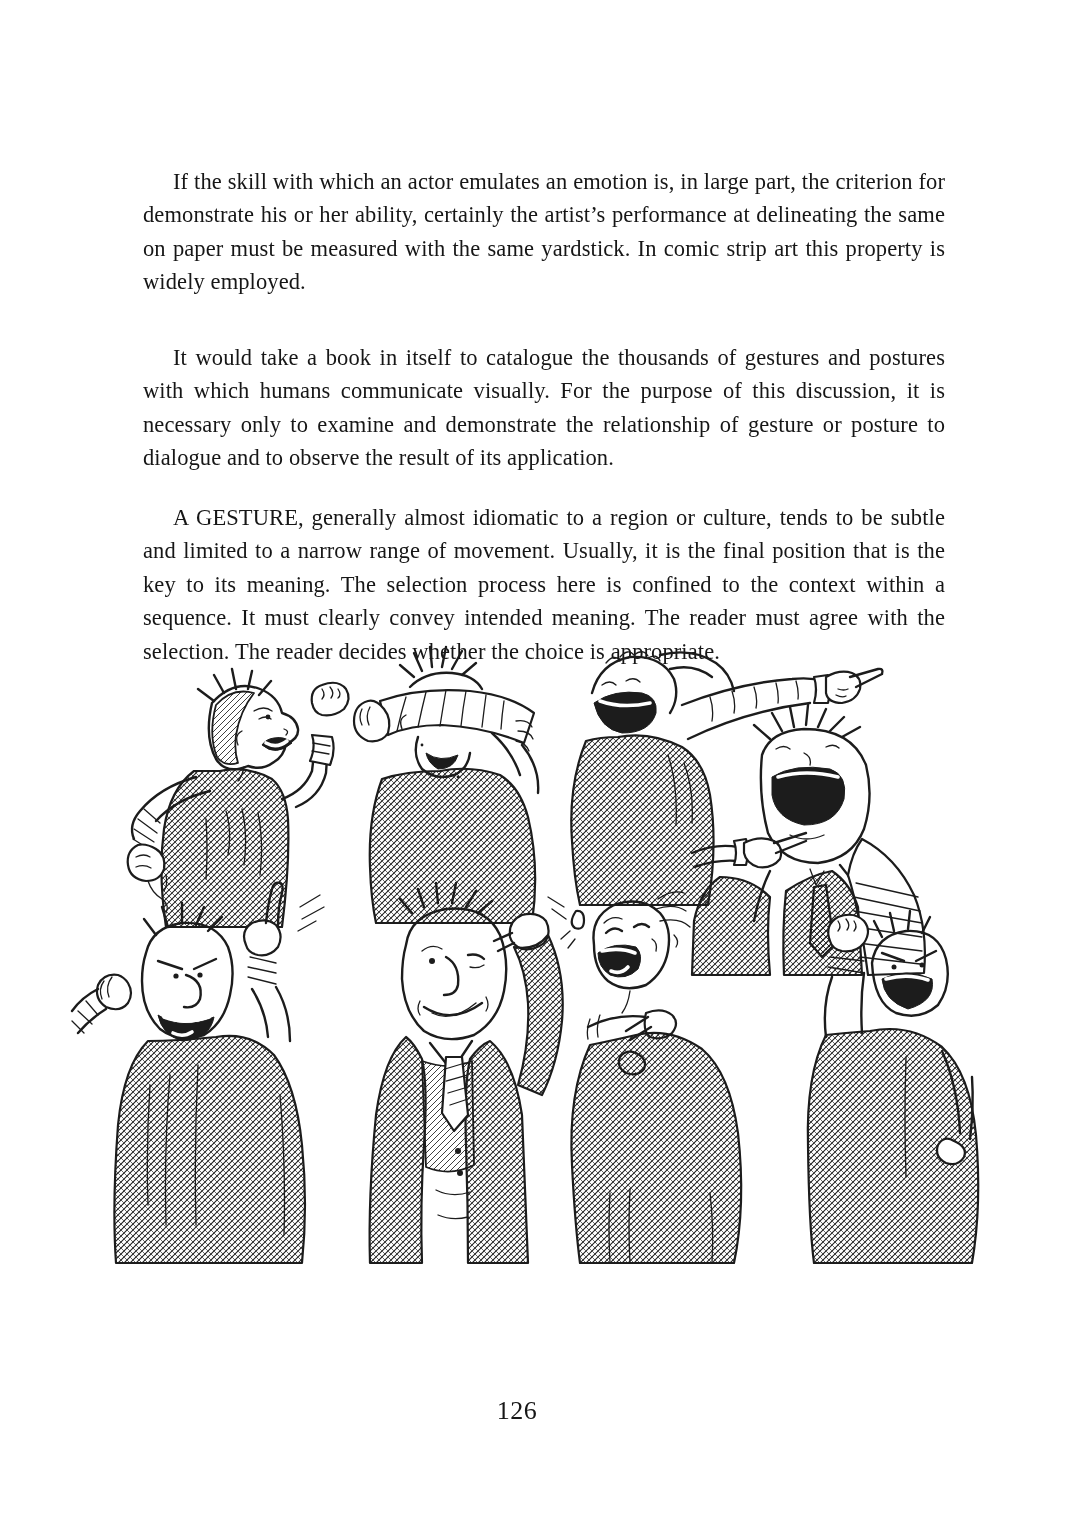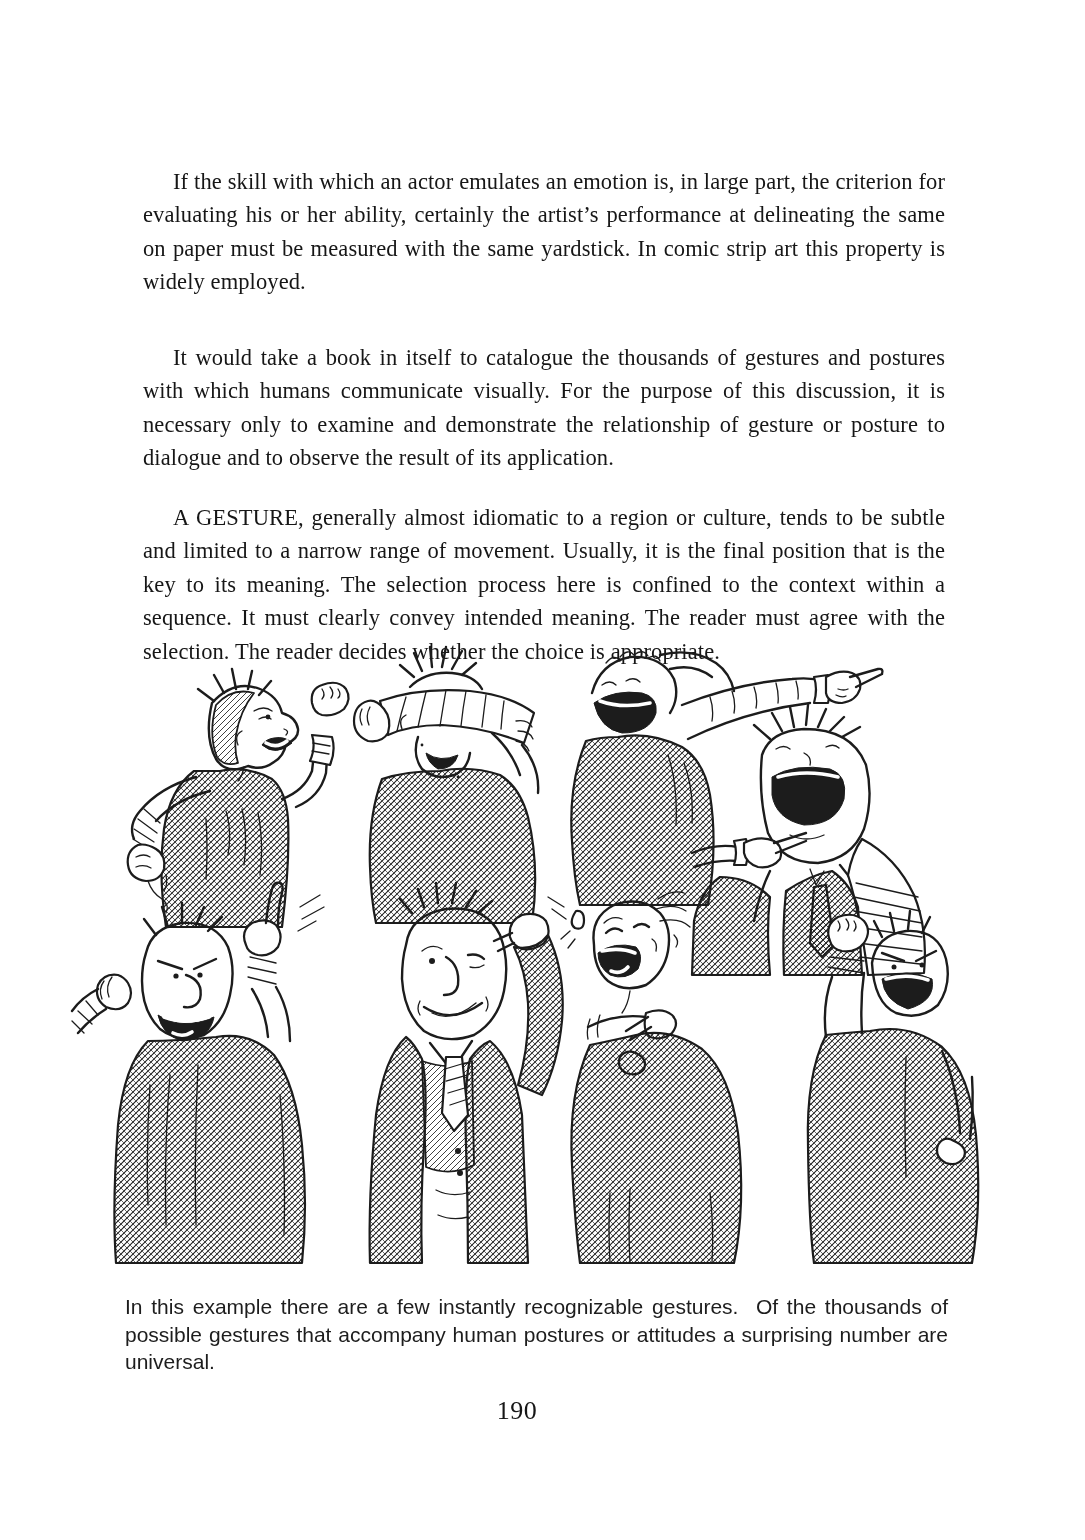--- a/index.html
+++ b/index.html
@@ -52,21 +52,21 @@
   .fill-lighthatch{fill:url(#dh);stroke:#1c1c1c;stroke-width:1.8;stroke-linejoin:round;}
   .fill-white{fill:#ffffff;stroke:#1c1c1c;stroke-width:2.2;stroke-linejoin:round;}
   .tooth{fill:none;stroke:#ffffff;stroke-width:3.6;stroke-linecap:round;}
   .dot{fill:#1c1c1c;stroke:none;}
 </style>
 </head>
 <body>
 
 <div class="page">
 
-  <p class="bodytext p1">If the skill with which an actor emulates an emotion is, in large part, the criterion for evaluating his or her ability, certainly the artist’s performance at delineating the same on paper must be measured with the same yardstick. In comic strip art this property is widely employed.</p>
+  <p class="bodytext p1">If the skill with which an actor emulates an emotion is, in large part, the criterion for demonstrate his or her ability, certainly the artist’s performance at delineating the same on paper must be measured with the same yardstick. In comic strip art this property is widely employed.</p>
   <p class="bodytext p2">It would take a book in itself to catalogue the thousands of gestures and postures with which humans communicate visually. For the purpose of this discussion, it is necessary only to examine and demonstrate the relationship of gesture or posture to dialogue and to observe the result of its application.</p>
   <p class="bodytext p3">A GESTURE, generally almost idiomatic to a region or culture, tends to be subtle and limited to a narrow range of movement. Usually, it is the final position that is the key to its meaning. The selection process here is confined to the context within a sequence. It must clearly convey intended meaning. The reader must agree with the selection. The reader decides whether the choice is appropriate.</p>
 
   <svg class="illustration" viewBox="0 0 930 640" xmlns="http://www.w3.org/2000/svg" role="img">
     <defs>
       <pattern id="xh" width="6" height="6" patternUnits="userSpaceOnUse">
         <path d="M0 6 L6 0" stroke="#1c1c1c" stroke-width="1.1" fill="none"></path>
         <path d="M0 0 L6 6" stroke="#1c1c1c" stroke-width="0.8" fill="none" opacity="0.85"></path>
       </pattern>
       <pattern id="dh" width="6" height="6" patternUnits="userSpaceOnUse">
@@ -231,17 +231,16 @@
       <path class="ink-thin" d="M768 276 q4 6 0 10 M776 274 q5 6 1 11 M784 276 q4 6 0 10"></path>
       <path class="ink-thin" d="M760 312 l34 4 M758 322 l36 6"></path>
       <path class="ink" d="M762 332 Q752 360 756 392 M794 328 Q790 356 792 388"></path>
       <path class="fill-hatch" d="M756 390 Q736 430 738 500 Q739 580 744 618 L902 618 Q912 560 906 490 Q900 428 872 402 Q840 378 800 386 Q774 388 756 390 Z"></path>
       <path class="ink-thin" d="M836 412 q-2 60 0 120"></path>
       <path class="ink" d="M872 406 Q888 442 890 488 M902 432 Q904 462 900 494"></path>
       <path class="fill-white" d="M884 496 Q874 490 868 500 Q864 512 876 518 Q888 522 894 512 Q898 502 884 496 Z"></path>
     </g>
   </svg>
 
-  <p class="caption">In this example there are a few instantly recognizable gestures.&nbsp; Of the thousands of possible gestures that accompany human postures or attitudes a surprising number are universal.</p>
-
-  <div class="pagenum">190</div>
+
+  <div class="pagenum">126</div>
 
 </div>
 
 </body></html>

